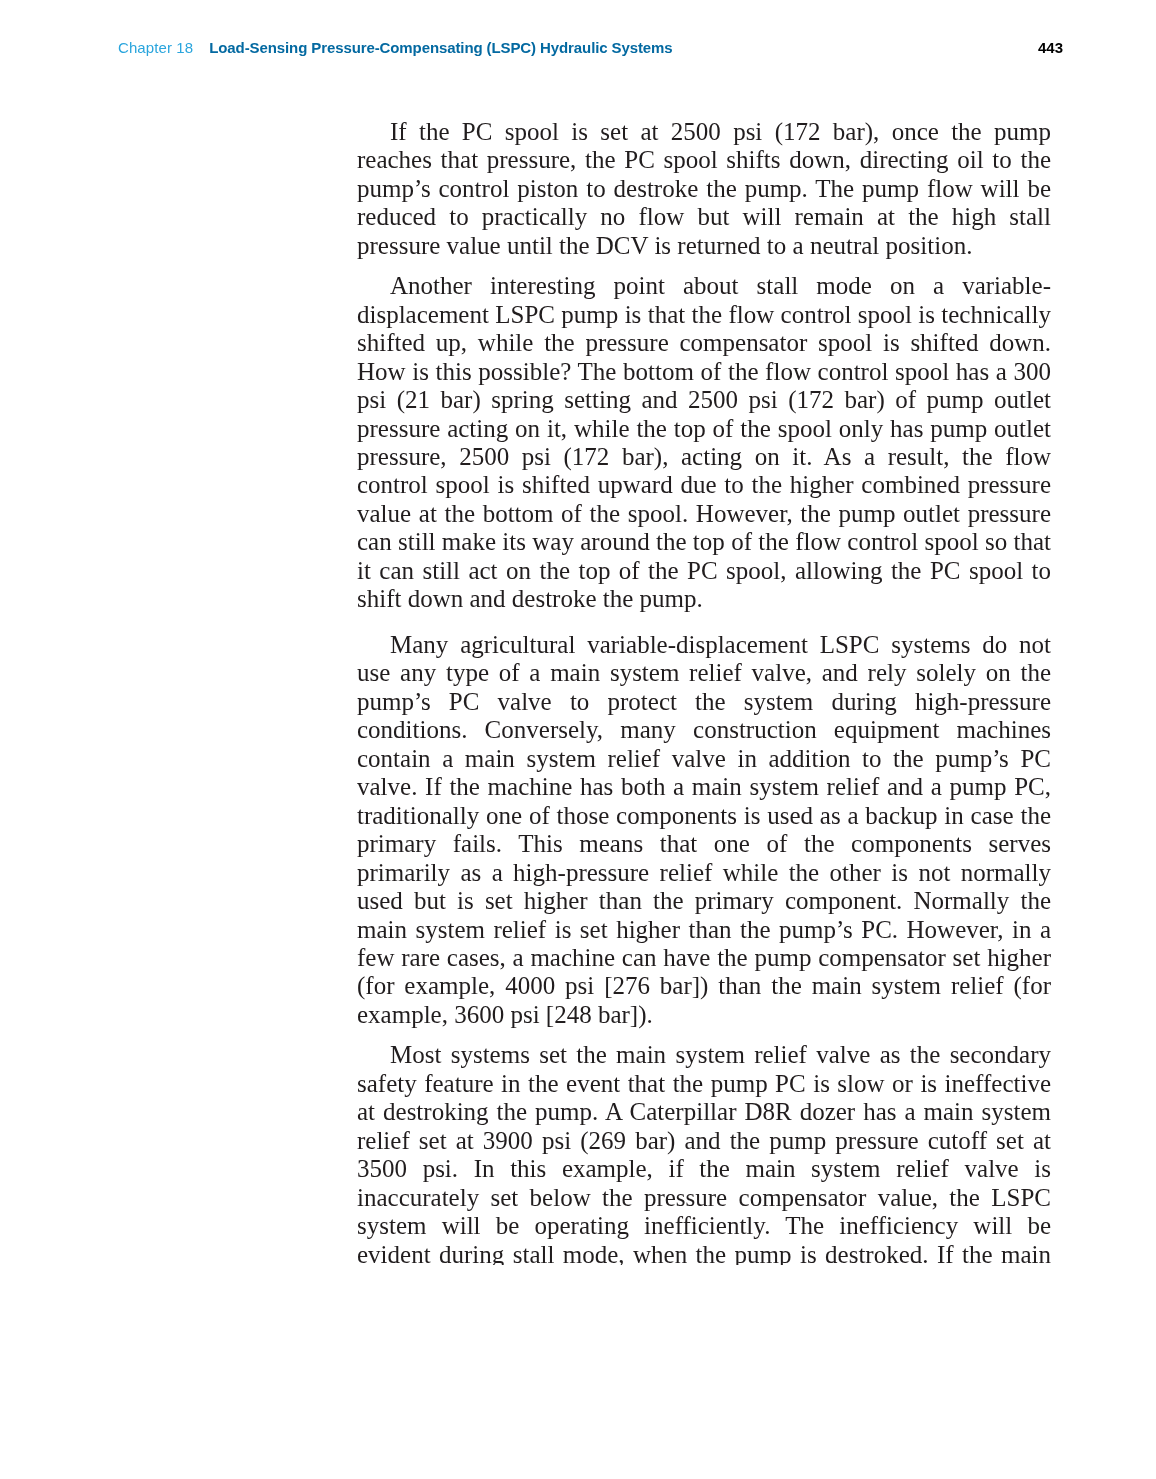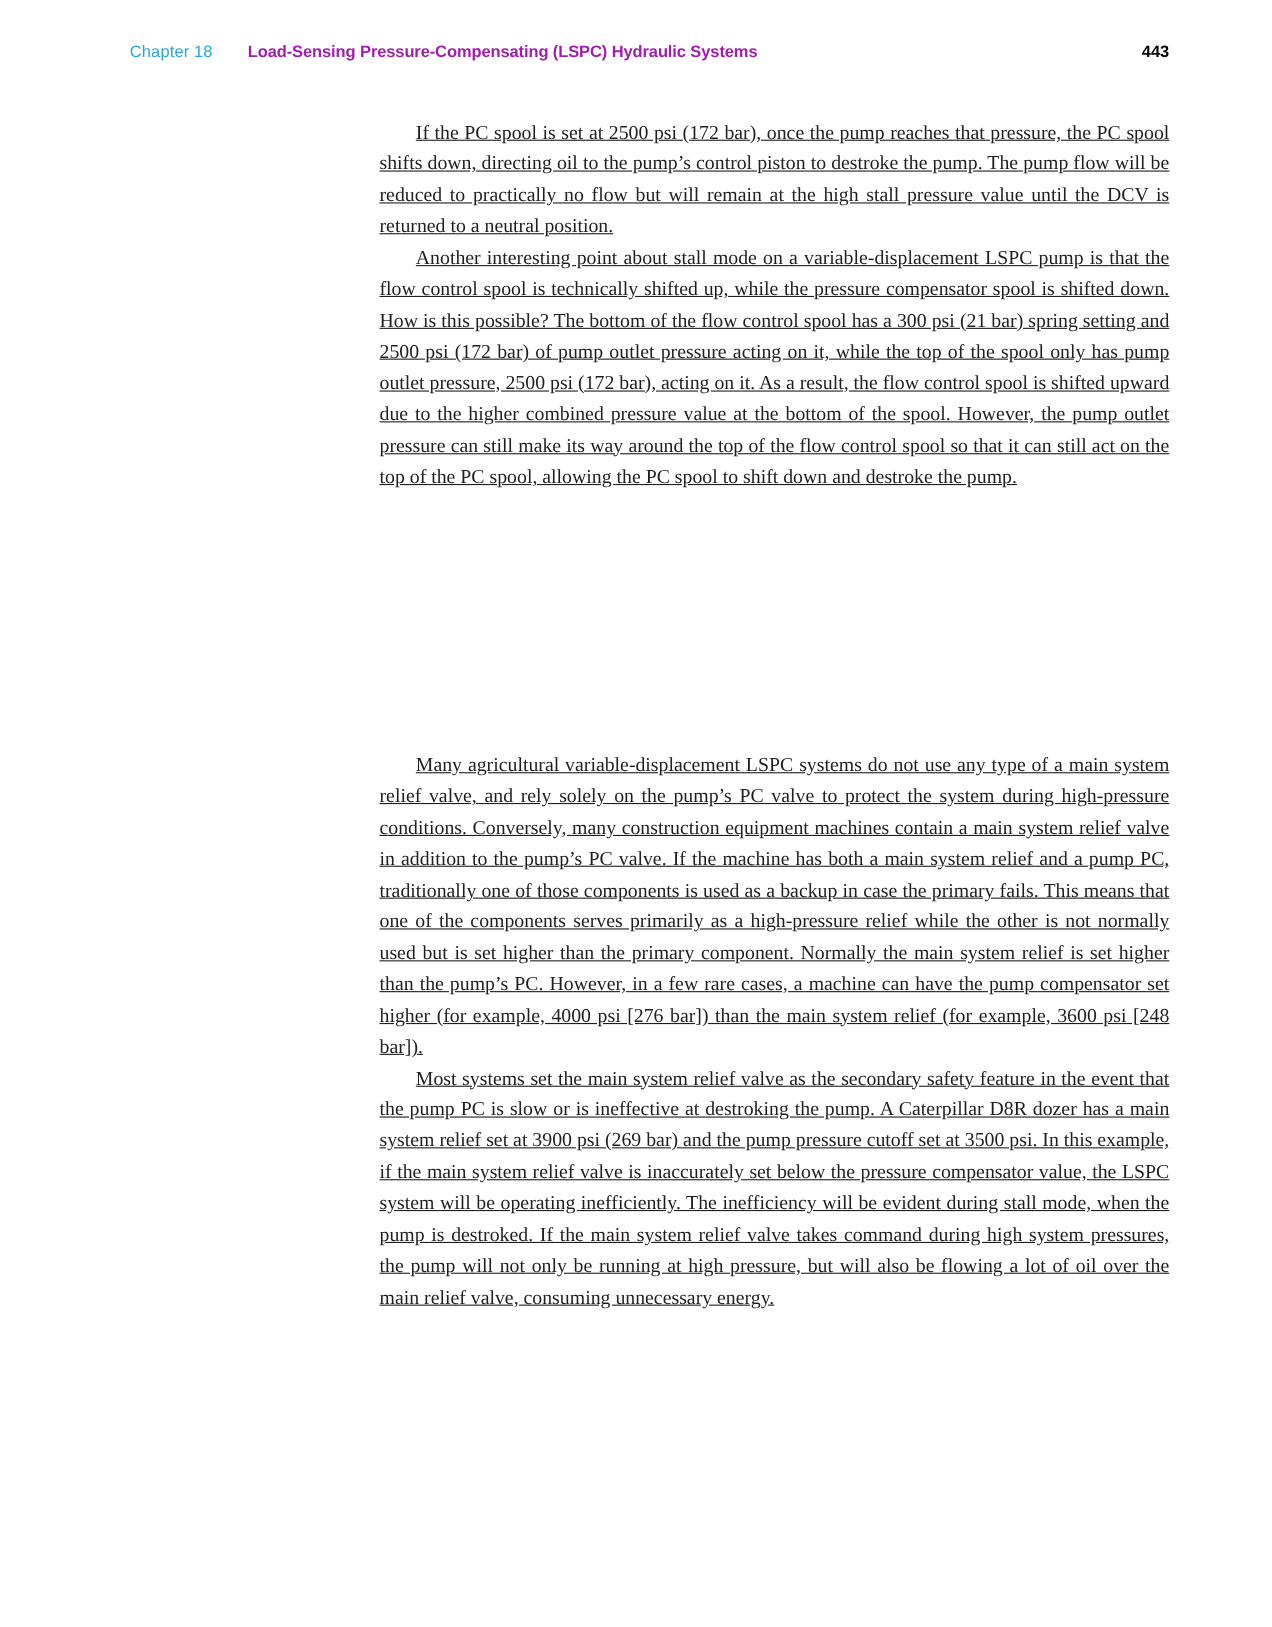--- a/index.html
+++ b/index.html
@@ -28,49 +28,48 @@
     font-size: 15px;
     line-height: 20px;
     white-space: nowrap;
   }
   .chapter-label {
     color: #2aa5dd;
     font-weight: 400;
     letter-spacing: 0.1px;
   }
   .chapter-title {
-    color: #a21caf;
+    color: #0369a1;
     font-weight: 700;
-    margin-left: 32px;
+    margin-left: 16px;
     letter-spacing: -0.1px;
     text-align: center;
   }
   .header-spacer { flex: 1; }
   .page-number {
     color: #000000;
     font-weight: 700;
   }
 
   
   .text-block {
     position: absolute;
     left: 345px;
     width: 718px;
     color: #211d1e;
   }
   .text-block-1 { top: 106px; }
-  .text-block-2 { top: 681px; }
+  .text-block-2 { top: 619px; }
   .body-para {
-    margin: 0;
-    font-size: 18px;
+    margin: 12px;
+    font-size: 25px;
     line-height: 28.45px;
     text-align: justify;
     text-indent: 33px;
     letter-spacing: 0px;
-    text-decoration: underline;
   }
 
   
   .section-heading {
     position: absolute;
     left: 120px;
     top: 585px;
     width: 1000px;
     margin: 0;
     font-family: "Liberation Sans", sans-serif;

